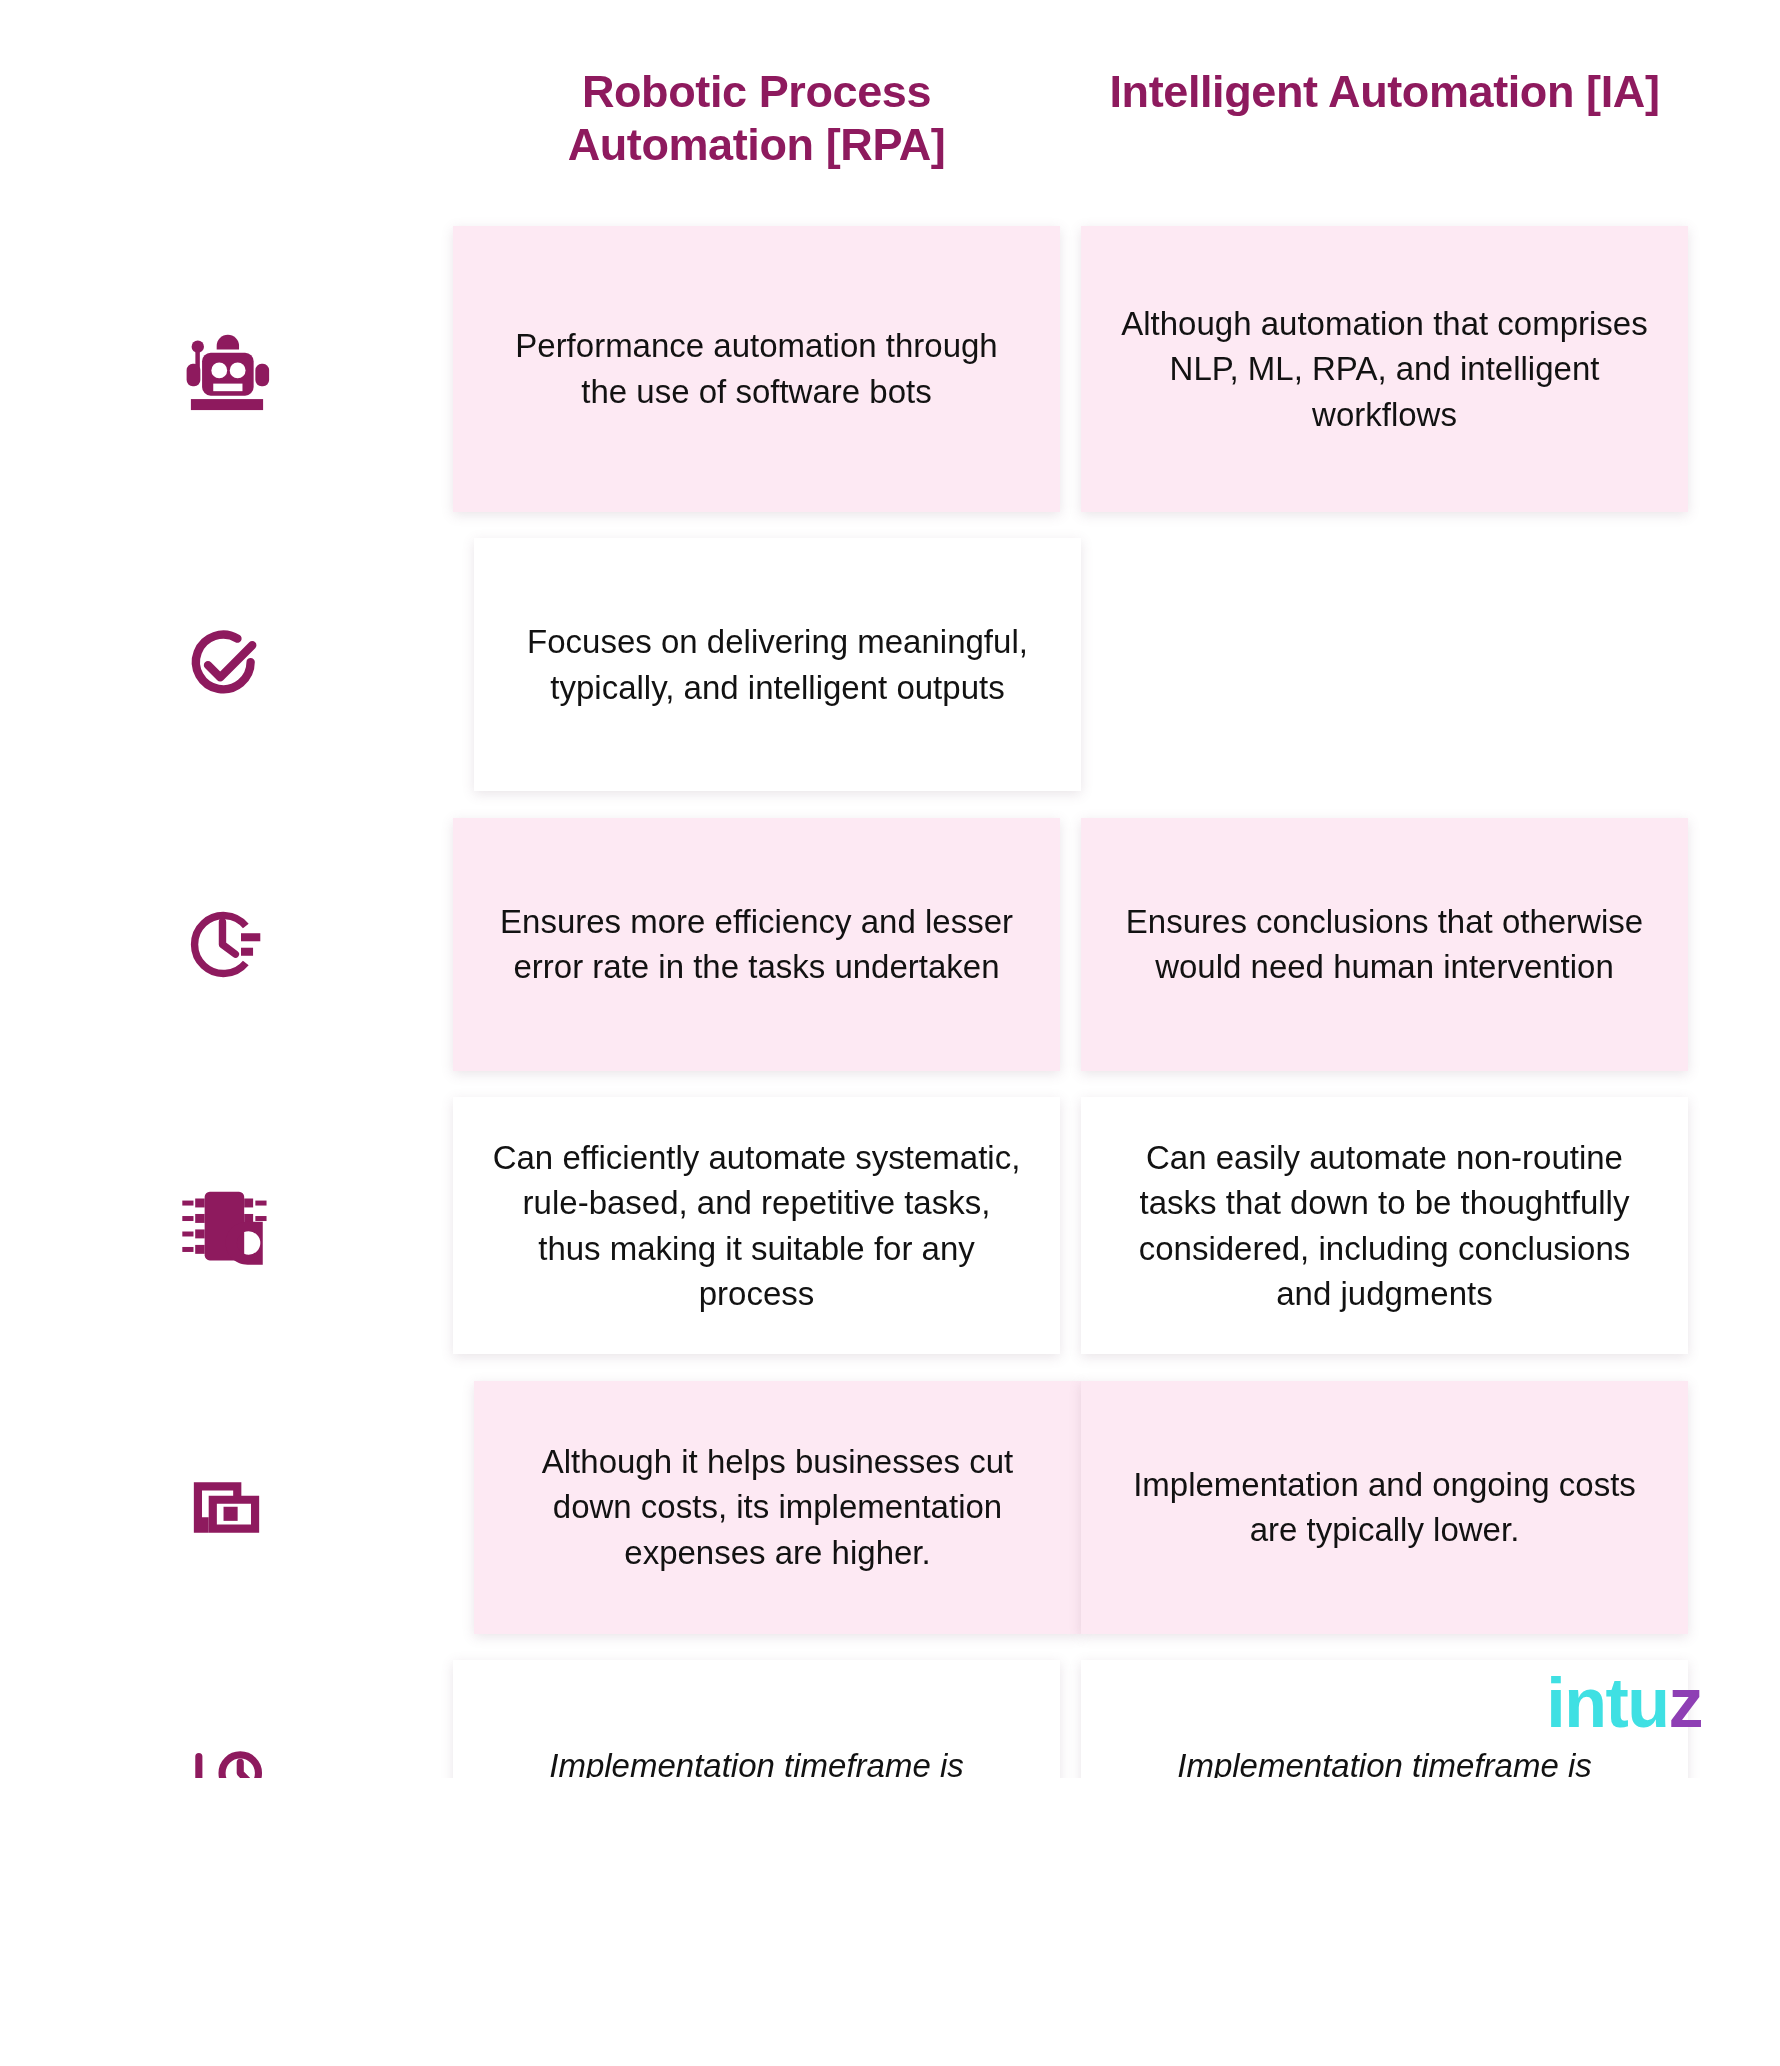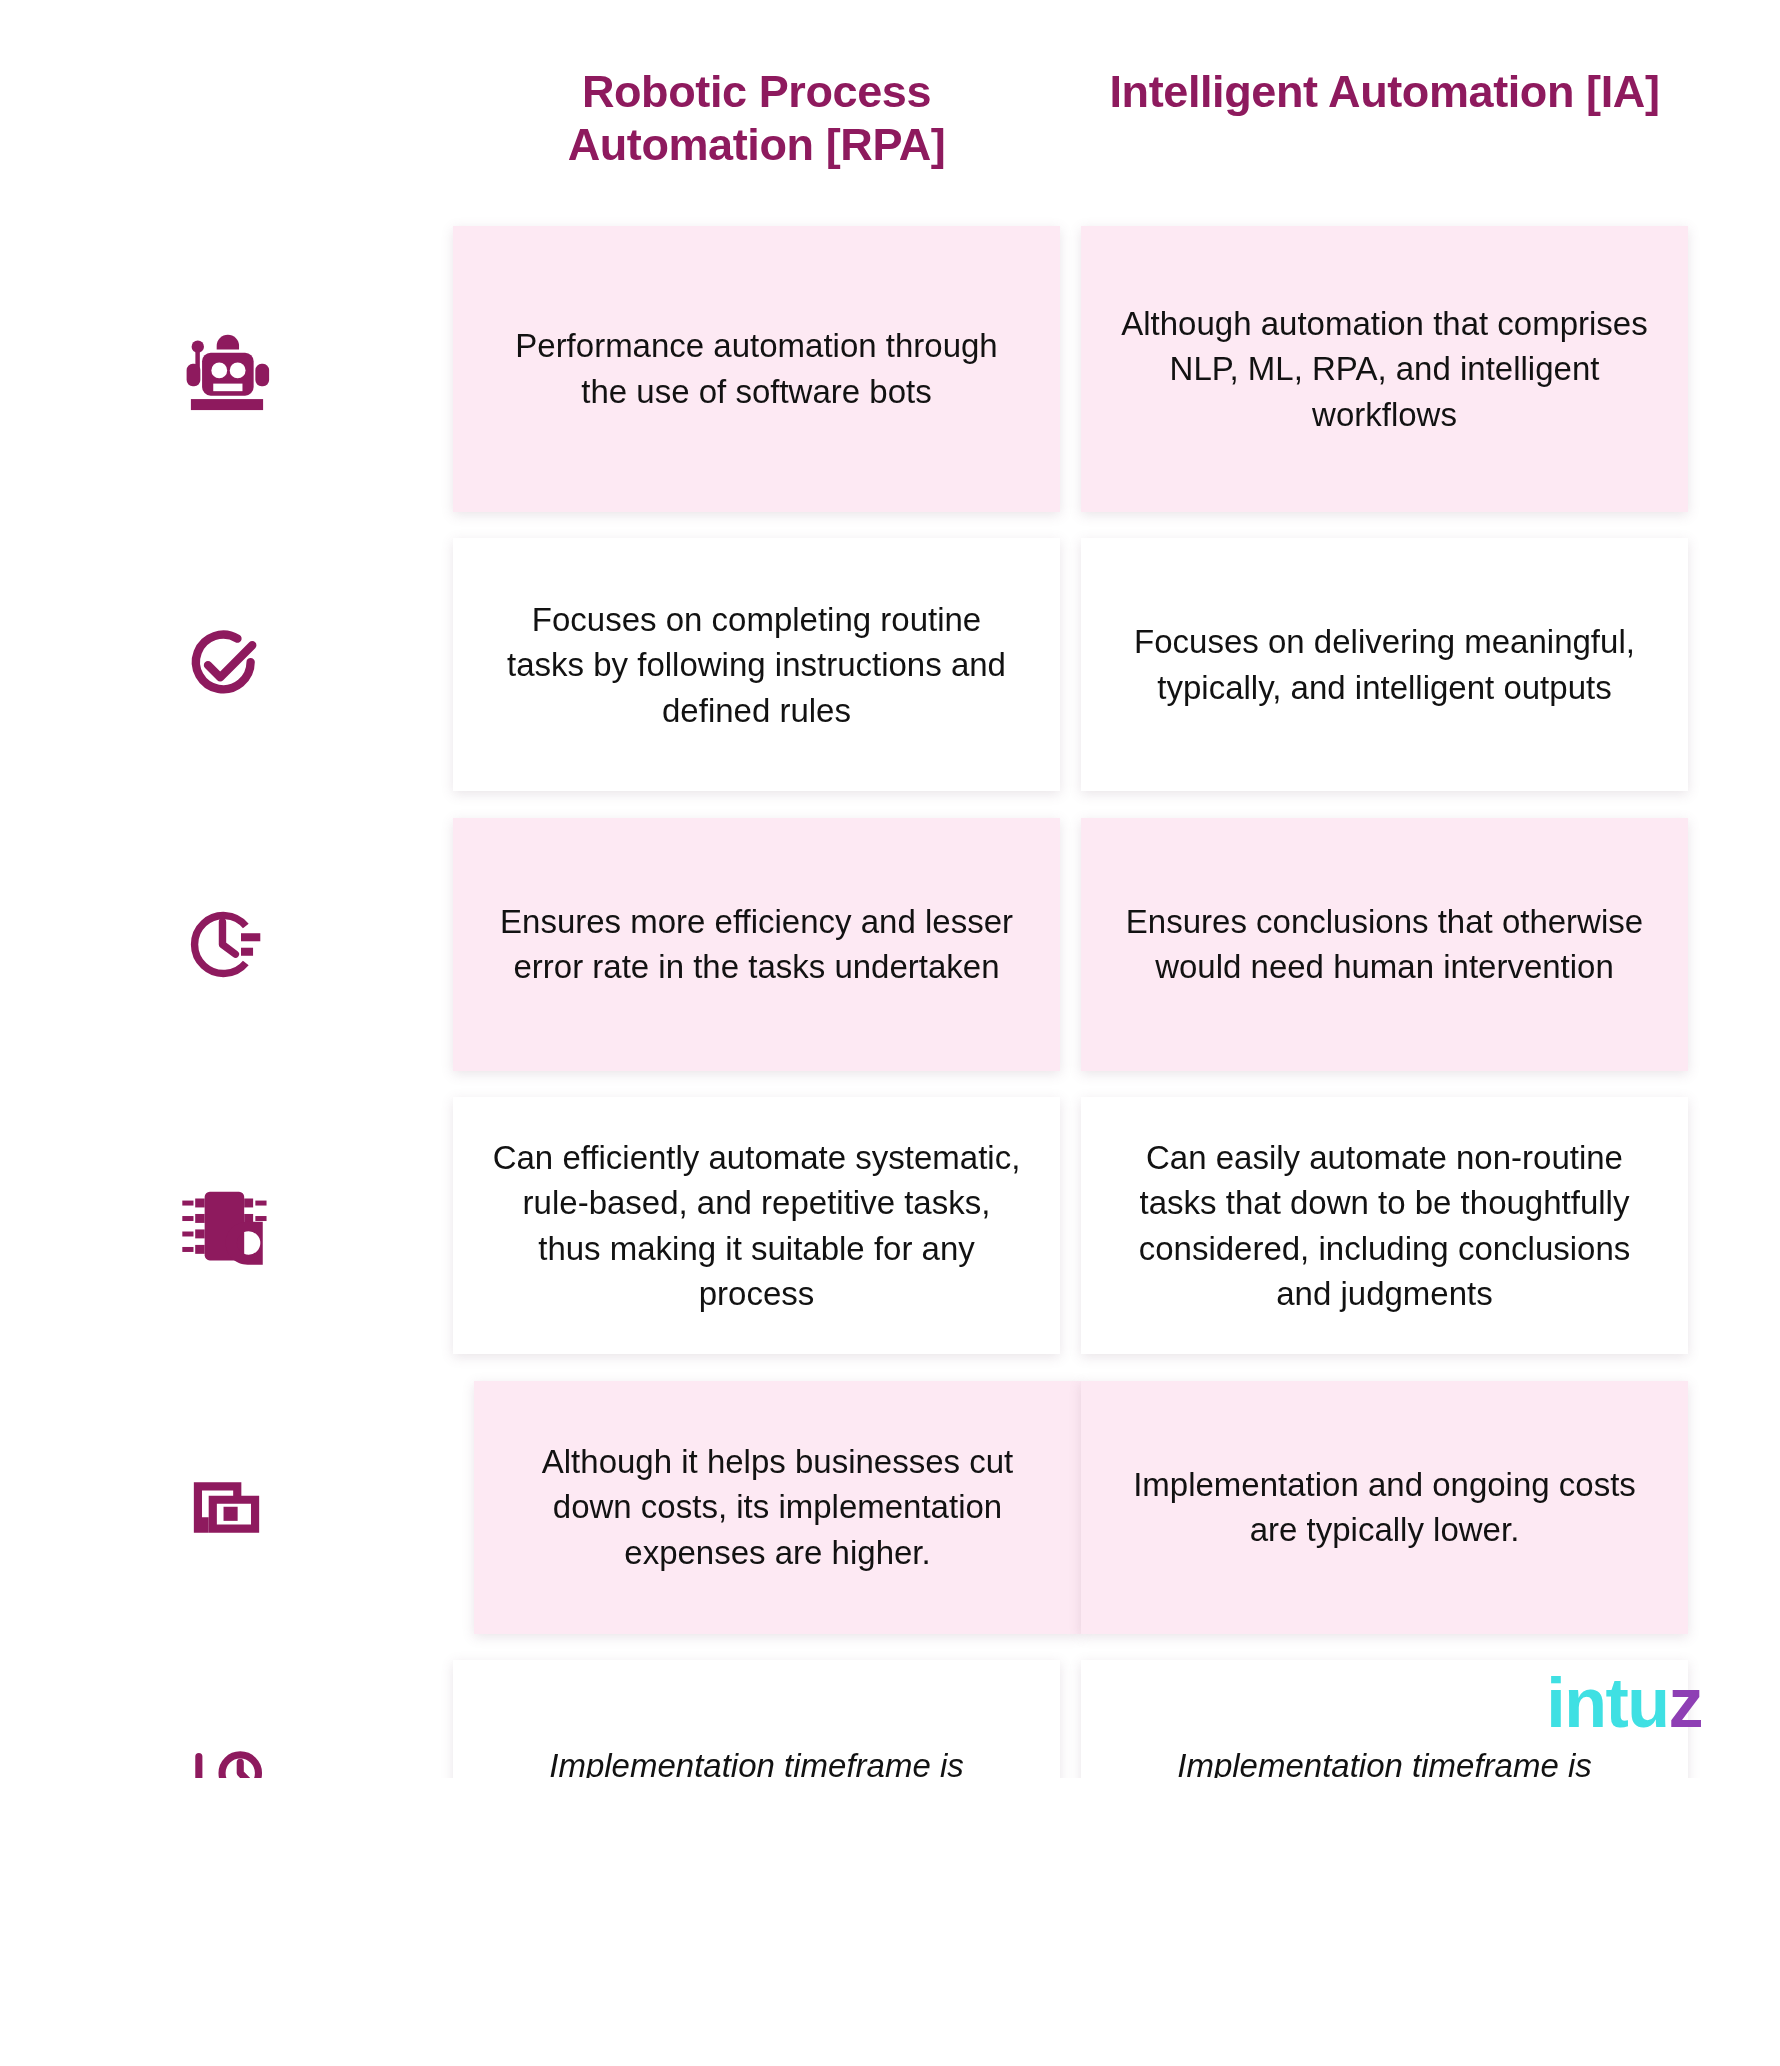--- a/index.html
+++ b/index.html
@@ -144,21 +144,20 @@
 
     <div class="row r2">
       <div class="icon-cell">
         <span>
           <svg width="103" height="103" viewBox="0 0 64 64" fill="none" stroke="#8E1A5E" stroke-width="5.2" stroke-linecap="round" stroke-linejoin="round">
             <path d="M47 30.5a17 17 0 1 1-8.2-14.6"></path>
             <path d="M20.5 32.4l7.6 7.6L48 20"></path>
           </svg>
         </span>
       </div>
-      <div class="card">Focuses on completing routine tasks by following instructions and defined rules</div>
       <div class="card second">Focuses on delivering meaningful, typically, and intelligent outputs</div>
     </div>
 
     <div class="row r3">
       <div class="icon-cell">
         <span>
           <svg width="103" height="103" viewBox="0 0 64 64" fill="none" stroke="#8E1A5E" stroke-width="4.6">
             <path d="M44 20.5a18 18 0 1 0 0 23" stroke-linecap="butt"></path>
             <path d="M29.5 18v14l8 6" stroke-linecap="round" stroke-linejoin="round"></path>
             <path d="M41 27.5h12" stroke-linecap="butt" stroke-width="5"></path>

